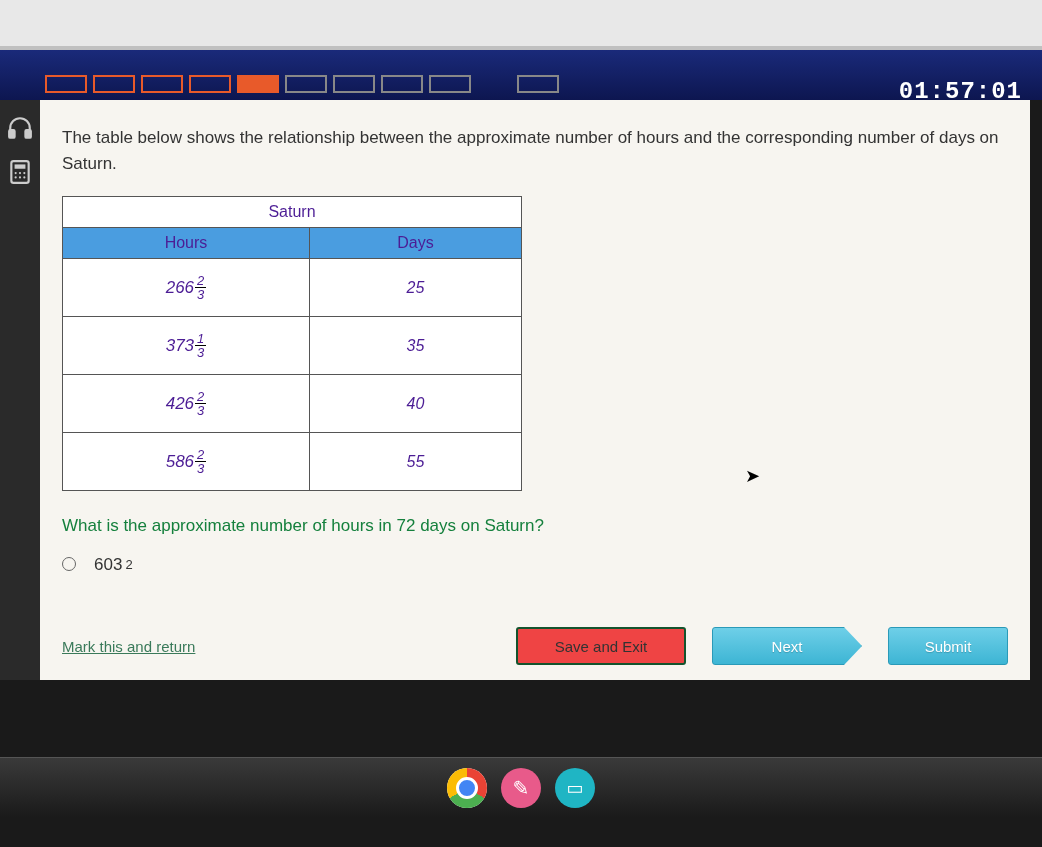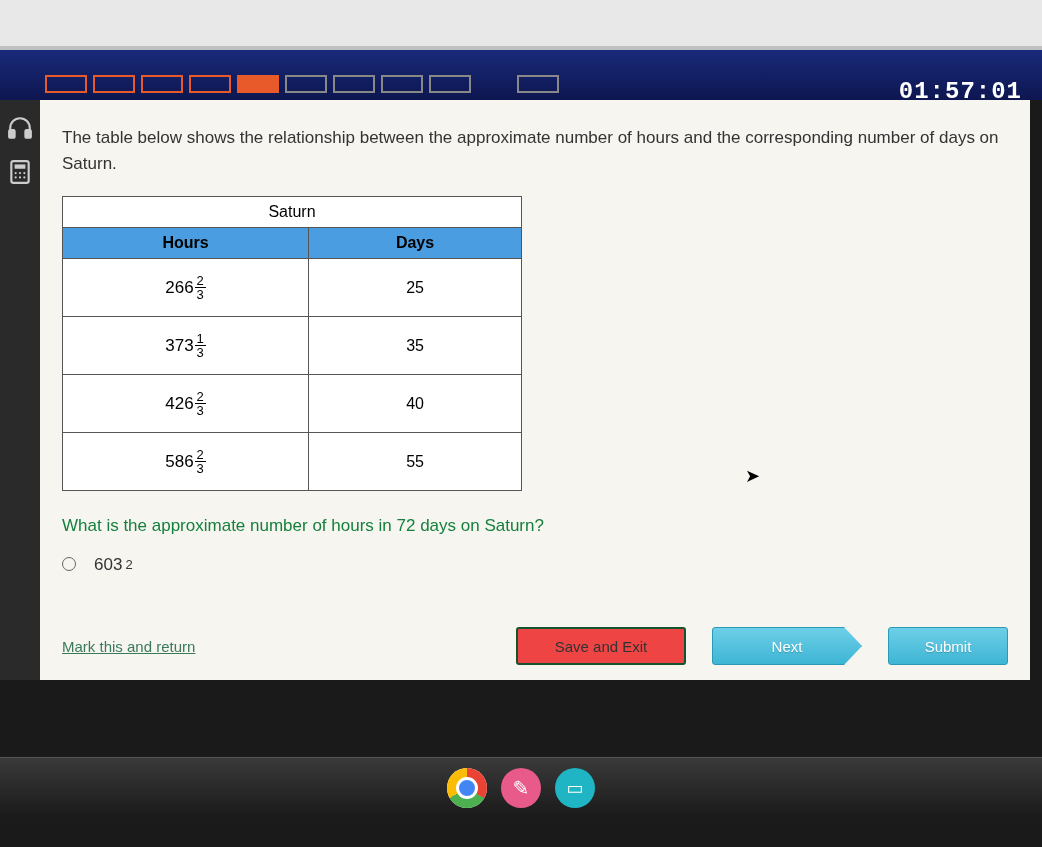--- a/index.html
+++ b/index.html
@@ -80,38 +80,39 @@
   }
   .data-table {
     border-collapse: collapse;
     width: 460px;
     margin-bottom: 25px;
   }
   .data-table th, .data-table td {
     border: 1px solid #555;
     text-align: center;
     font-size: 16px;
-    color: #000000;
+    color: #4c1d95;
   }
   .table-title {
     font-weight: normal;
     padding: 6px;
     background: #fff;
   }
   .col-header {
     background: #4a9de0;
     color: #000;
-    font-weight: bold;
+    font-weight: normal;
     padding: 6px;
   }
   .data-table td {
     padding: 4px 8px;
     background: #fff;
     height: 58px;
     vertical-align: middle;
+    font-style: italic;
   }
   .frac {
     display: inline-block;
     vertical-align: middle;
     text-align: center;
     font-size: 13px;
     line-height: 1;
     margin-left: 1px;
   }
   .frac .n { display: block; border-bottom: 1px solid #000; padding: 0 2px; }

